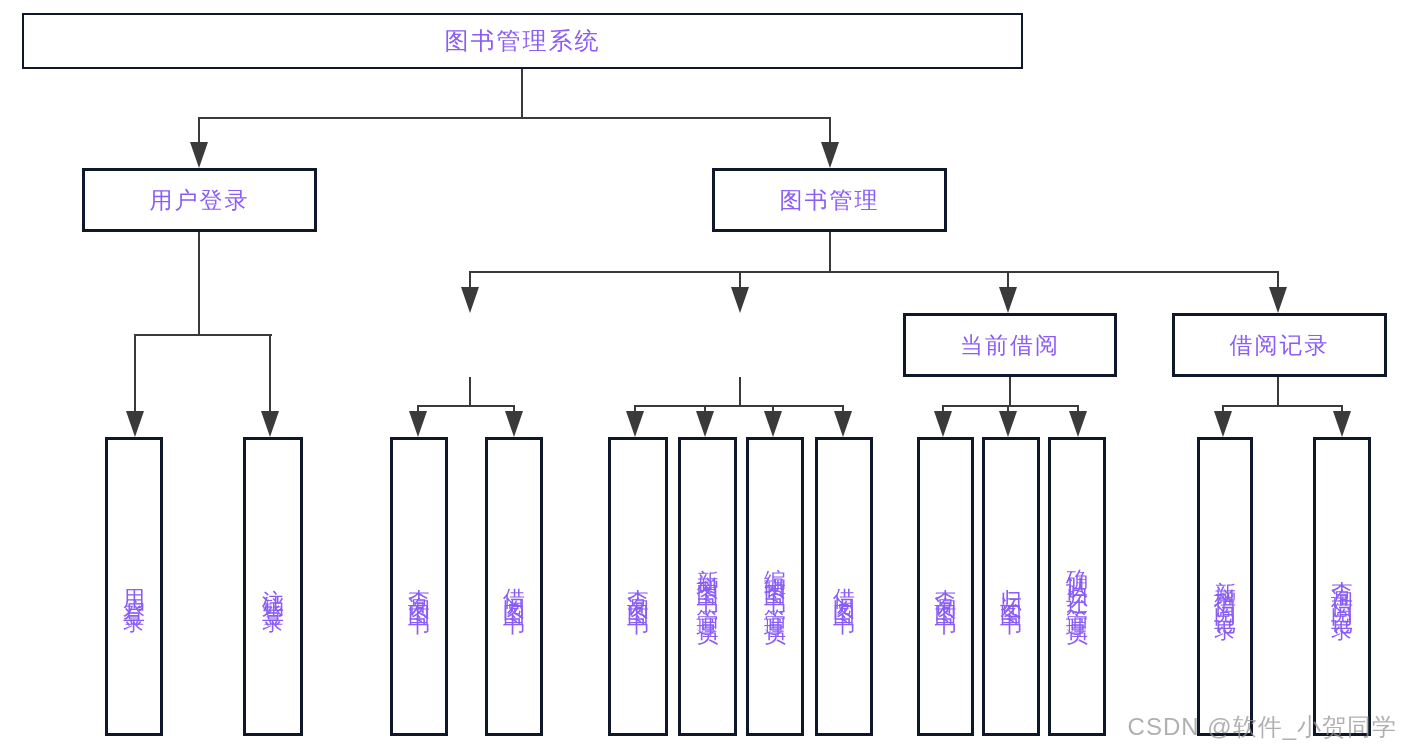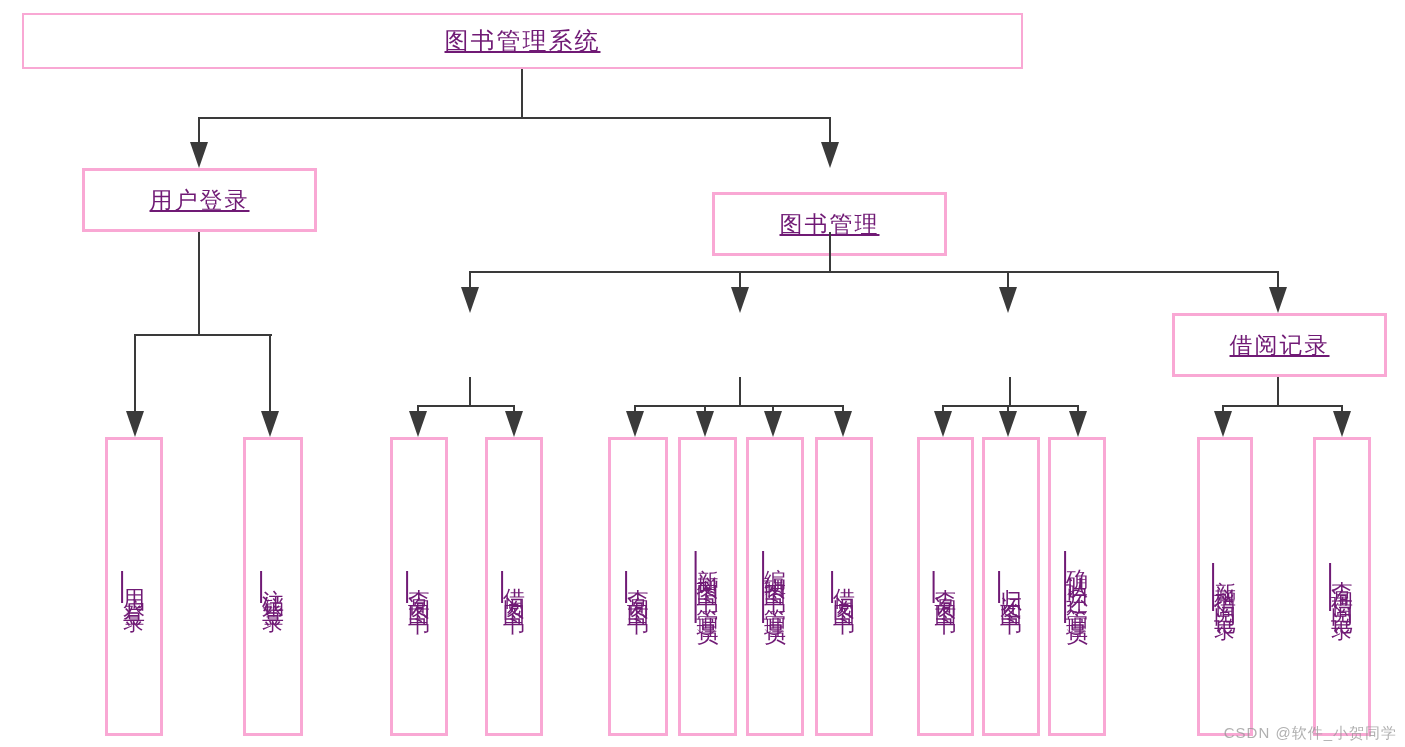--- a/index.html
+++ b/index.html
@@ -6,29 +6,28 @@
   #canvas{
     position:relative;
     width:1405px;height:747px;
     background:#ffffff;
     font-family:"Liberation Sans","DejaVu Sans",sans-serif;
     overflow:hidden;
   }
   .node{
     position:absolute;
     box-sizing:border-box;
-    border:3px solid #f9a8d4;
+    border:3px solid #0f172a;
     background:#ffffff;
     display:flex;
     align-items:center;
     justify-content:center;
     font-size:23px;
     letter-spacing:2px;
-    color:#701a75;
-    text-decoration:underline;
+    color:#8b5cf6;
   }
   .root{border-width:2px;font-size:24px;}
   .leaf{
     writing-mode:vertical-rl;
     text-orientation:mixed;
     font-size:22px;
     letter-spacing:8px;
     line-height:1.1;
     padding:4px 0;
   }
@@ -39,61 +38,62 @@
     position:absolute;
     width:0;height:0;
     border-left:9px solid transparent;
     border-right:9px solid transparent;
     border-top:26px solid #3a3a3a;
   }
   .watermark{
     position:absolute;
     right:8px;
     bottom:4px;
-    font-size:15px;
+    font-size:24px;
     color:rgba(150,150,150,0.75);
     letter-spacing:1px;
     z-index:5;
   }
 </style>
 </head>
 <body>
 
 <div id="canvas">
 
   <div class="node root" style="left:22px;top:13px;width:1001px;height:56px;">图书管理系统</div>
 
   <div class="vline" style="left:521px;top:69px;height:49px;"></div>
   <div class="hline" style="left:198px;top:117px;width:633px;"></div>
   <div class="vline" style="left:198px;top:117px;height:26px;"></div>
   <div class="vline" style="left:829px;top:117px;height:26px;"></div>
   <div class="arrow" style="left:190px;top:142px;"></div>
   <div class="arrow" style="left:821px;top:142px;"></div>
 
   <div class="node" style="left:82px;top:168px;width:235px;height:64px;">用户登录</div>
-  <div class="node" style="left:712px;top:168px;width:235px;height:64px;margin-top:24px;">图书管理</div>
+  <div class="node" style="left:712px;top:168px;width:235px;height:64px;">图书管理</div>
 
   <div class="vline" style="left:198px;top:232px;height:103px;"></div>
   <div class="hline" style="left:134px;top:334px;width:138px;"></div>
   <div class="vline" style="left:134px;top:334px;height:78px;"></div>
   <div class="vline" style="left:269px;top:334px;height:78px;"></div>
   <div class="arrow" style="left:126px;top:411px;"></div>
   <div class="arrow" style="left:261px;top:411px;"></div>
 
   <div class="vline" style="left:829px;top:232px;height:40px;"></div>
   <div class="hline" style="left:469px;top:271px;width:810px;"></div>
   <div class="vline" style="left:469px;top:271px;height:17px;"></div>
   <div class="vline" style="left:739px;top:271px;height:17px;"></div>
   <div class="vline" style="left:1007px;top:271px;height:17px;"></div>
   <div class="vline" style="left:1277px;top:271px;height:17px;"></div>
   <div class="arrow" style="left:461px;top:287px;"></div>
   <div class="arrow" style="left:731px;top:287px;"></div>
   <div class="arrow" style="left:999px;top:287px;"></div>
   <div class="arrow" style="left:1269px;top:287px;"></div>
 
+  <div class="node" style="left:903px;top:313px;width:214px;height:64px;">当前借阅</div>
   <div class="node" style="left:1172px;top:313px;width:215px;height:64px;">借阅记录</div>
 
   <div class="vline" style="left:469px;top:377px;height:29px;"></div>
   <div class="hline" style="left:417px;top:405px;width:98px;"></div>
   <div class="vline" style="left:417px;top:405px;height:8px;"></div>
   <div class="vline" style="left:513px;top:405px;height:8px;"></div>
   <div class="arrow" style="left:409px;top:411px;"></div>
   <div class="arrow" style="left:505px;top:411px;"></div>
 
   <div class="vline" style="left:739px;top:377px;height:29px;"></div>

